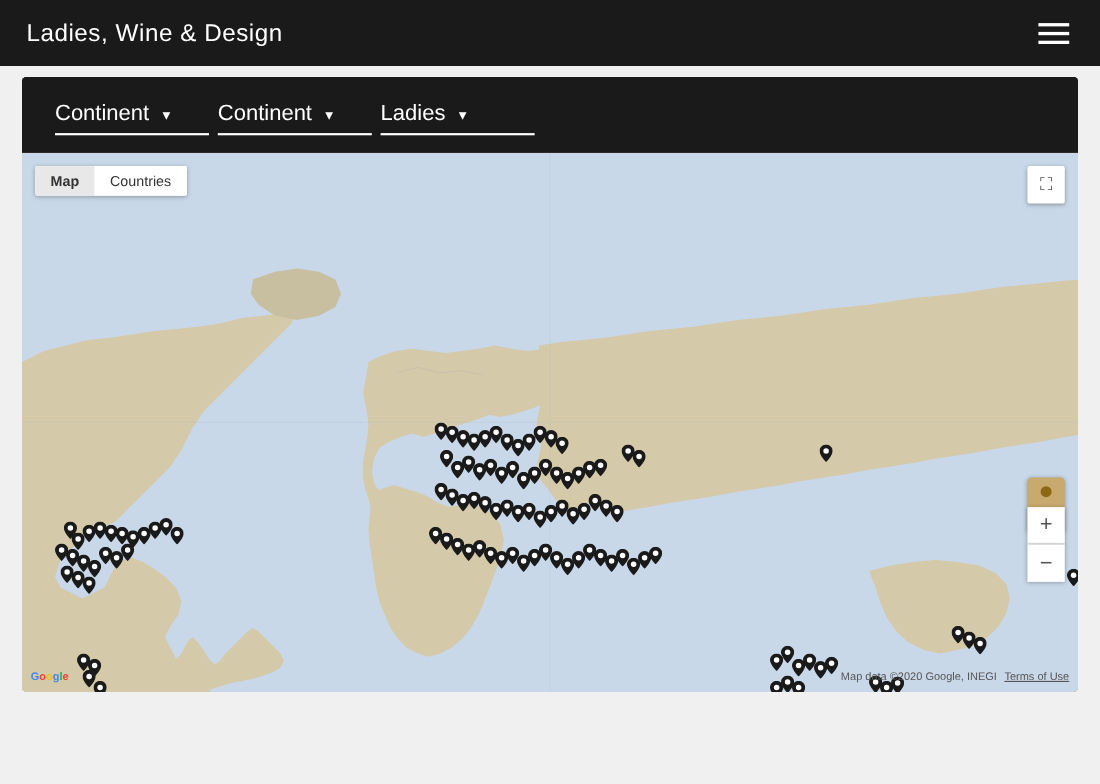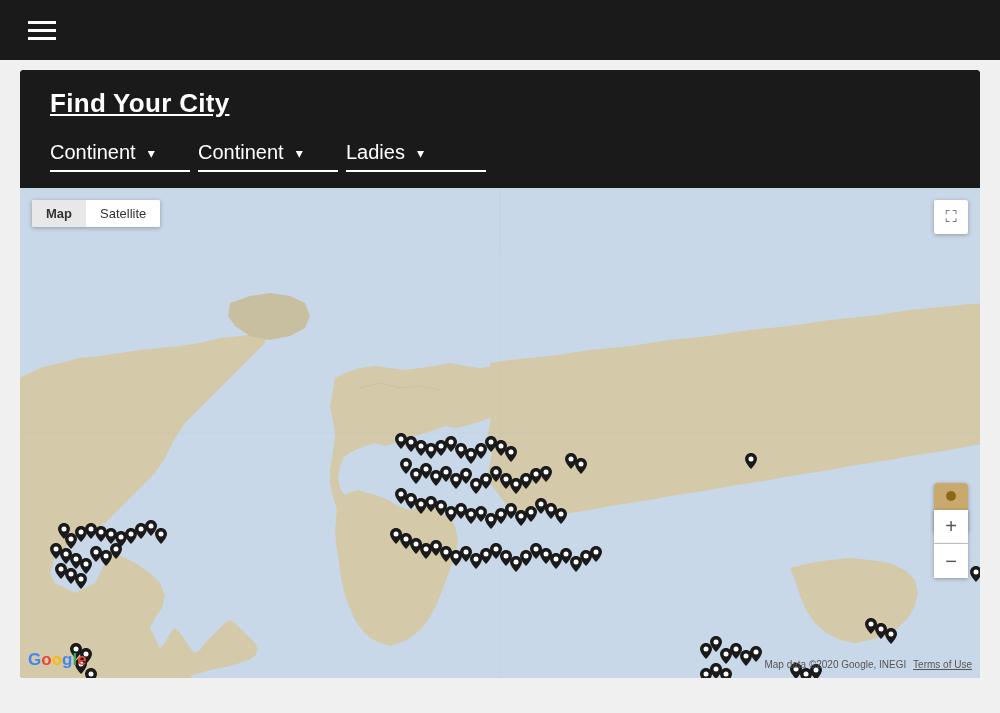--- a/index.html
+++ b/index.html
@@ -175,21 +175,21 @@
       align-items: center;
       justify-content: center;
       box-shadow: 0 1px 4px rgba(0,0,0,0.3);
     }
 
     
     .google-logo {
       position: absolute;
       bottom: 8px;
       left: 8px;
-      font-size: 17px;
+      font-size: 10px;
       color: #555;
       z-index: 10;
     }
 
     
     .map-attribution {
       position: absolute;
       bottom: 8px;
       right: 8px;
       font-size: 10px;
@@ -202,31 +202,31 @@
     
     .map-svg {
       width: 100%;
       height: 100%;
     }
   </style>
 </head>
 <body>
 
 <header class="header">
+  <span class="header-title">Ladies, Wine &amp; Design</span>
   <button class="hamburger-btn" aria-label="Menu">
     <span class="hamburger-line"></span>
     <span class="hamburger-line"></span>
     <span class="hamburger-line"></span>
   </button>
 </header>
 
 <div class="main-panel">
 
   <div class="controls-bar">
-    <div class="find-city-title">Find Your City</div>
     <div class="dropdowns-row">
       <button class="dropdown-btn">
         <span>Continent</span>
         <span class="chevron">▾</span>
       </button>
       <button class="dropdown-btn">
         <span>Continent</span>
         <span class="chevron">▾</span>
       </button>
       <button class="dropdown-btn">
@@ -737,21 +737,21 @@
         <div style="position: absolute; left: 540px; top: 500px; width: 0px; height: 0px; cursor: pointer;"></div>
         <div style="position: absolute; left: 725px; top: 265px; width: 0px; height: 0px; cursor: pointer;"><svg width="12" height="16" viewBox="0 0 12 16">
             <path d="M6,0 C2.7,0 0,2.7 0,6 C0,10 6,16 6,16 C6,16 12,10 12,6 C12,2.7 9.3,0 6,0 Z" fill="#1a1a1a"></path>
                      <circle cx="6" cy="6" r="2.5" fill="#fff"></circle>
           </svg></div>
       </div>
 
     
     <div class="map-toggle">
       <button class="map-toggle-btn active">Map</button>
-      <button class="map-toggle-btn">Satellite</button>
+      <button class="map-toggle-btn">Countries</button>
     </div>
 
     
     <button class="fullscreen-btn" title="Fullscreen">
       <span>⛶</span>
     </button>
 
     
     <div class="street-view-figure" style="border-radius:4px;background:#c8a96e;">
       <svg width="20" height="36" viewBox="0 0 20 36">

